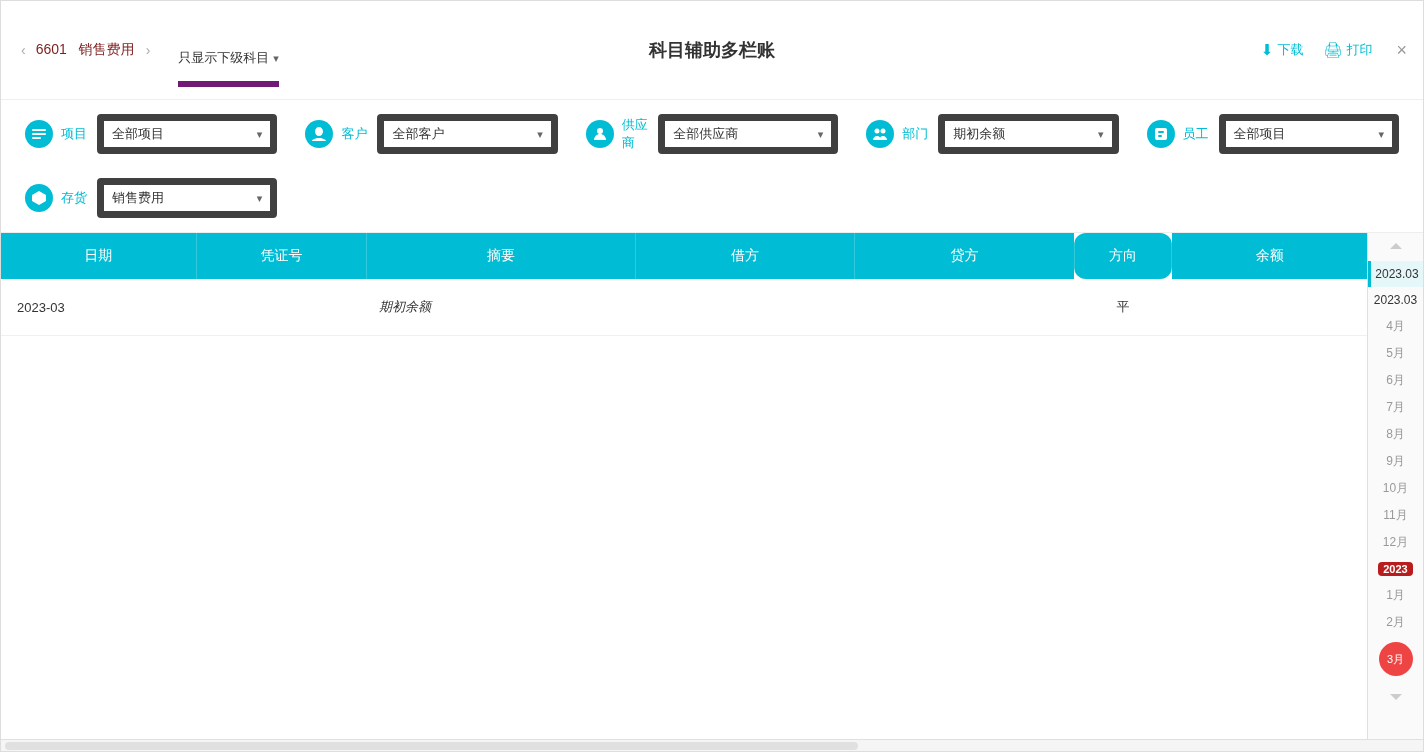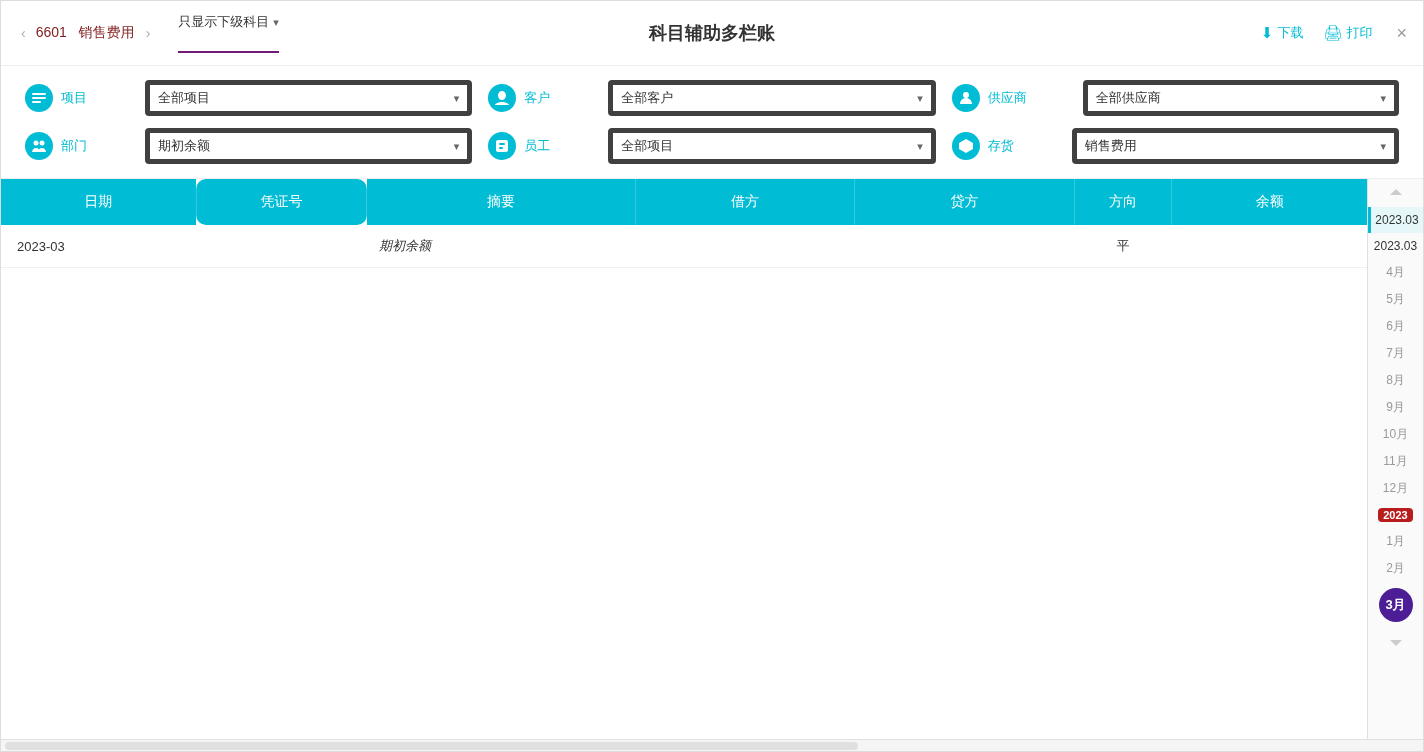--- a/index.html
+++ b/index.html
@@ -42,25 +42,26 @@
     .account-label {
       color: #7f1d1d;
       font-size: 14px;
       font-weight: 500;
       min-width: 100px;
     }
     .show-sub-select {
       display: flex;
       align-items: center;
       gap: 4px;
-      border-bottom: 2px solid #701a75;
-      padding-bottom: 20px;
+      border-bottom: 6px solid #701a75;
+      padding-bottom: 14px;
       margin-left: 20px;
       color: #333;
       cursor: pointer;
+      margin-top: 36px;
     }
     .show-sub-select span { font-size: 13px; }
     .show-sub-select .arrow { color: #666; font-size: 11px; }
     .page-title {
       position: absolute;
       left: 50%;
       transform: translateX(-50%);
       font-size: 18px;
       font-weight: 600;
       color: #333;
@@ -84,23 +85,23 @@
       right: 16px;
       top: 12px;
       color: #999;
       cursor: pointer;
       font-size: 18px;
       line-height: 1;
     }
     
     .filter-bar {
       display: grid;
-      grid-template-columns: 1fr 1fr 1fr;
+      grid-template-columns: 1fr 1fr 1fr 1fr 1fr;
       grid-template-rows: auto auto;
-      gap: 0;
+      gap: 12px;
       padding: 8px 16px;
       border-bottom: 1px solid #eee;
     }
     .filter-item {
       display: flex;
       align-items: center;
       gap: 8px;
       padding: 6px 8px;
     }
     .filter-icon {
@@ -115,32 +116,31 @@
       font-size: 14px;
       flex-shrink: 0;
     }
     .filter-label {
       color: #00bcd4;
       font-size: 13px;
       min-width: 28px;
     }
     .filter-select {
       flex: 1;
-      border: 5px solid #404040;
+      border: 7px solid #404040;
       border-radius: 4px;
       padding: 4px 8px;
       font-size: 13px;
       color: #333;
       background: #fff;
       display: flex;
       align-items: center;
       justify-content: space-between;
       cursor: pointer;
       min-width: 180px;
-      margin-left: 48px;
     }
     .filter-select .sel-arrow { color: #666; font-size: 11px; }
     
     .content-area {
       display: flex;
       flex: 1;
       overflow: hidden;
     }
     
     .table-area {
@@ -157,34 +157,34 @@
     }
     thead th {
       padding: 14px 28px;
       text-align: center;
       font-weight: 500;
       font-size: 14px;
       border-right: 1px solid rgba(255,255,255,0.2);
     }
     thead th:last-child { border-right: none; }
     tbody tr td {
-      padding: 12px 12px;
+      padding: 19px 12px;
       border-bottom: 1px solid #f0f0f0;
       text-align: center;
       color: #333;
       font-size: 13px;
     }
     tbody tr td:first-child { text-align: left; padding-left: 16px; }
     tbody tr td:nth-child(3) { text-align: left; padding-left: 12px; font-style: italic; }
     .col-date { width: 160px; }
-    .col-voucher { width: 140px; border-radius: 10px; }
+    .col-voucher { width: 140px; }
     .col-summary { width: 220px; }
     .col-debit { width: 180px; }
     .col-credit { width: 180px; }
-    .col-direction { width: 80px; }
+    .col-direction { width: 80px; border-radius: 12px; }
     .col-balance { width: 160px; }
     
     .scroll-bar-container {
       height: 12px;
       background: #f5f5f5;
       border-top: 1px solid #e0e0e0;
       position: relative;
     }
     .scroll-bar-track {
       height: 8px;
@@ -218,31 +218,31 @@
       background: #b91c1c;
       color: #fff;
       border-radius: 4px;
       padding: 1px 5px;
       font-size: 11px;
       font-weight: bold;
       display: inline-block;
       margin: 2px 0;
     }
     .sidebar-month-active {
-      background: #4c1d95;
+      background: #ef4444;
       color: #fff;
       border-radius: 50%;
       width: 34px;
       height: 34px;
       margin: 2px auto;
       display: flex;
       align-items: center;
       justify-content: center;
-      font-size: 13px;
-      font-weight: bold;
+      font-size: 11px;
+      font-weight: normal;
     }
     .sidebar-text-item {
       color: #999;
       font-size: 12px;
       padding: 5px 0;
       cursor: pointer;
       width: 100%;
       text-align: center;
     }
   </style>

